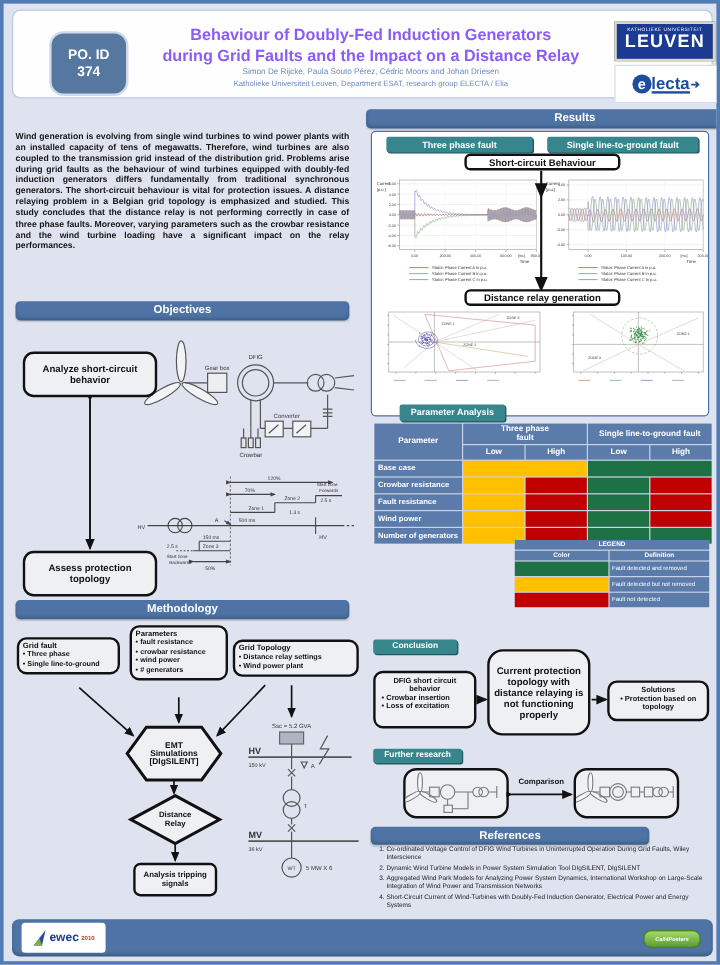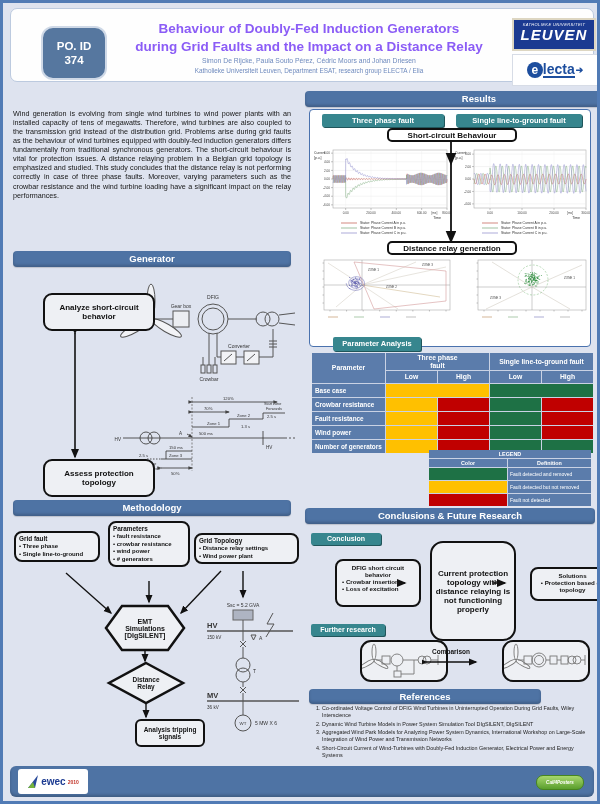--- a/index.html
+++ b/index.html
@@ -18,37 +18,37 @@
   .hdr-panel{position:absolute;left:7px;top:5px;width:584px;height:74px;background:#fefefe;
              border:1.5px solid #bccadf;border-radius:7px;box-sizing:border-box;}
   .po-badge{position:absolute;left:30px;top:17px;width:62px;height:50px;background:#56779f;
             border:2px solid #cfd9e7;border-radius:12px;color:#fff;font-weight:bold;font-size:11.5px;
             display:flex;align-items:center;justify-content:center;text-align:center;line-height:1.25;}
   .title{position:absolute;left:100px;top:11px;width:396px;text-align:center;font-weight:bold;
          font-size:13.5px;line-height:1.3;color:#8b5cf6;}
   .authors{position:absolute;left:100px;top:48px;width:396px;text-align:center;font-size:6.8px;color:#6d89bd;}
   .affil{position:absolute;left:100px;top:58px;width:396px;text-align:center;font-size:6.4px;color:#6d89bd;}
   .leuven{position:absolute;left:501px;top:9px;width:84px;height:33px;background:#1b3a91;border:2px solid #ddd6c2;
-          box-sizing:border-box;color:#fff;text-align:center;overflow:hidden;font-style:italic;}
+          box-sizing:border-box;color:#fff;text-align:center;overflow:hidden;}
   .leuven .sm{font-size:4px;letter-spacing:.4px;display:block;margin-top:2px;}
   .leuven .lg{font-size:15px;font-weight:bold;letter-spacing:1px;display:block;line-height:1.0;}
   .electa{position:absolute;left:501px;top:45px;width:84px;height:30px;background:#fff;border:1px solid #d7dce6;
           display:flex;align-items:center;justify-content:center;}
   .electa .disc{display:inline-block;width:16px;height:16px;border-radius:50%;background:#1d4e9e;color:#fff;
           font-weight:bold;font-size:12px;line-height:16px;text-align:center;}
   .electa .rest{color:#1d4e9e;font-weight:bold;font-size:14px;border-bottom:2px solid #1d4e9e;line-height:1.0;}
   .electa .arr{color:#1d4e9e;font-weight:bold;font-size:9px;margin-left:1px;}
   
-  .abstract-text{position:absolute;left:10px;top:106px;width:278px;font-size:7.2px;font-weight:normal;
+  .abstract-text{position:absolute;left:10px;top:106px;width:278px;font-size:7.2px;font-weight:bold;
                  text-align:justify;line-height:1.26;color:#161616;}
   
   .blackbox{position:absolute;background:#fff;border:2px solid #111;border-radius:5px;
             font-weight:bold;text-align:center;box-sizing:border-box;}
   .softbox{position:absolute;background:#eef0f4;border:2px solid #111;border-radius:9px;
-           font-weight:bold;box-sizing:border-box;margin-left:24px;}
+           font-weight:bold;box-sizing:border-box;}
   .softbox.center{display:flex;align-items:center;justify-content:center;text-align:center;}
   .mbox{position:absolute;background:#eef0f4;border:2px solid #111;border-radius:8px;box-sizing:border-box;
         padding:2px 3px;font-size:6px;font-weight:bold;line-height:1.25;}
   .mbox .t{font-size:6.4px;}
   .mbox li{list-style:none;}
   .mbox ul{margin:0;padding:0;}
   .mbox li::before{content:"• ";}
   
   .res-panel{position:absolute;left:306px;top:106px;width:282px;height:238px;background:#fff;
              border:1.5px solid #4a72ae;border-radius:4px;box-sizing:border-box;}
@@ -102,21 +102,21 @@
     </div>
     <div class="electa">
       <span class="disc">e</span>
         <span class="rest">lecta</span>
         <span class="arr">➔</span>
     </div>
   </div>
 
   <div class="abstract-text">Wind generation is evolving from single wind turbines to wind power plants with an installed capacity of tens of megawatts. Therefore, wind turbines are also coupled to the transmission grid instead of the distribution grid. Problems arise during grid faults as the behaviour of wind turbines equipped with doubly-fed induction generators differs fundamentally from traditional synchronous generators. The short-circuit behaviour is vital for protection issues. A distance relaying problem in a Belgian grid topology is emphasized and studied. This study concludes that the distance relay is not performing correctly in case of three phase faults. Moreover, varying parameters such as the crowbar resistance and the wind turbine loading have a significant impact on the relay performances.</div>
 
-  <div class="bar" style="left:10px;top:248px;width:278px;">Generator</div>
+  <div class="bar" style="left:10px;top:248px;width:278px;">Objectives</div>
 
   <svg id="obj-svg" class="abs" style="left:8px;top:266px;" width="288" height="228">
     <defs>
       <marker id="ah" markerWidth="7" markerHeight="7" refX="5" refY="2.5" orient="auto">
         <path d="M0,0 L6,2.5 L0,5 z" fill="#111"></path>
       </marker>
       <marker id="ahs" markerWidth="6" markerHeight="6" refX="4" refY="2" orient="auto">
         <path d="M0,0 L5,2 L0,4 z" fill="#444"></path>
       </marker>
     </defs>
@@ -712,30 +712,29 @@
       <div class="lh" style="grid-area: 2 / 1;">Color</div>
       <div class="lh" style="grid-area: 2 / 2;">Definition</div>
       <div class="" style="grid-area: 3 / 1; background: rgb(30, 113, 69);"></div>
       <div class="ld" style="grid-area: 3 / 2;">Fault detected and removed</div>
       <div class="" style="grid-area: 4 / 1; background: rgb(255, 192, 0);"></div>
       <div class="ld" style="grid-area: 4 / 2;">Fault detected but not removed</div>
       <div class="" style="grid-area: 5 / 1; background: rgb(192, 0, 0);"></div>
       <div class="ld" style="grid-area: 5 / 2;">Fault not detected</div>
     </div>
 
-  <div class="bar" style="left:302px;top:505px;width:290px;">Conclusions &amp; Future Research</div>
   <div class="tag" style="left:308px;top:530px;width:70px;height:12px;line-height:12px;font-size:7px;">Conclusion</div>
 
   <div class="softbox" style="left:308px;top:556px;width:86px;height:48px;border-radius:8px;padding:3px 2px;font-size:6.2px;text-align:center;">
     <div class="pre">DFIG short circuit
 behavior</div>
     <div style="text-align:left;padding-left:3px;"><span>• <span>Crowbar insertion</span></span><br>
     <span>• <span>Loss of excitation</span></span></div>
   </div>
-  <div class="softbox center" style="left:403px;top:538px;width:86px;height:100px;border-radius:13px;border-width:2.5px;font-size:8px;padding:2px;">Current protection topology with distance relaying is not functioning properly</div>
+  <div class="softbox center" style="left:403px;top:538px;width:86px;height:72px;border-radius:13px;border-width:2.5px;font-size:8px;padding:2px;">Current protection topology with distance relaying is not functioning properly</div>
   <div class="softbox" style="left:503px;top:564px;width:85px;height:34px;border-radius:8px;padding:3px 2px;font-size:6.2px;text-align:center;">
     <div>Solutions</div>
     <div>• <span>Protection based on topology</span></div>
   </div>
   <svg class="abs" style="left:302px;top:530px;" width="290" height="100" pointer-events="none">
     <defs>
         <marker id="ah4" markerWidth="7" markerHeight="7" refX="5" refY="2.5" orient="auto">
           <path d="M0,0 L6,2.5 L0,5 z" fill="#111"></path>
         </marker>
       </defs>

